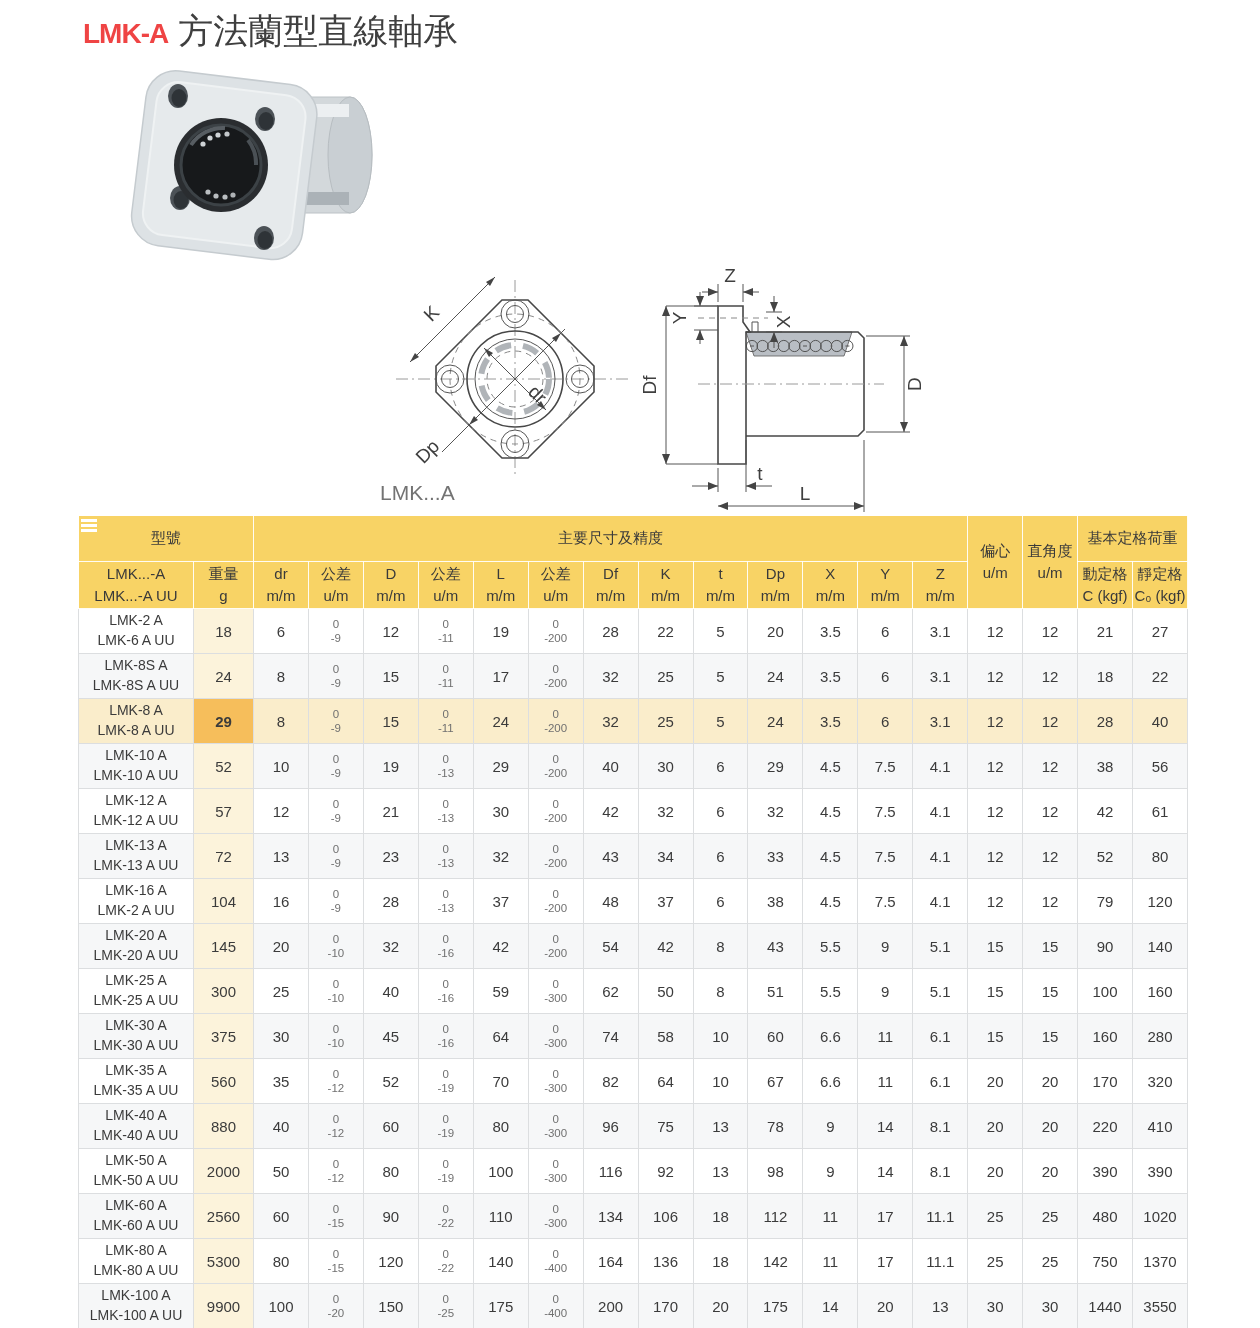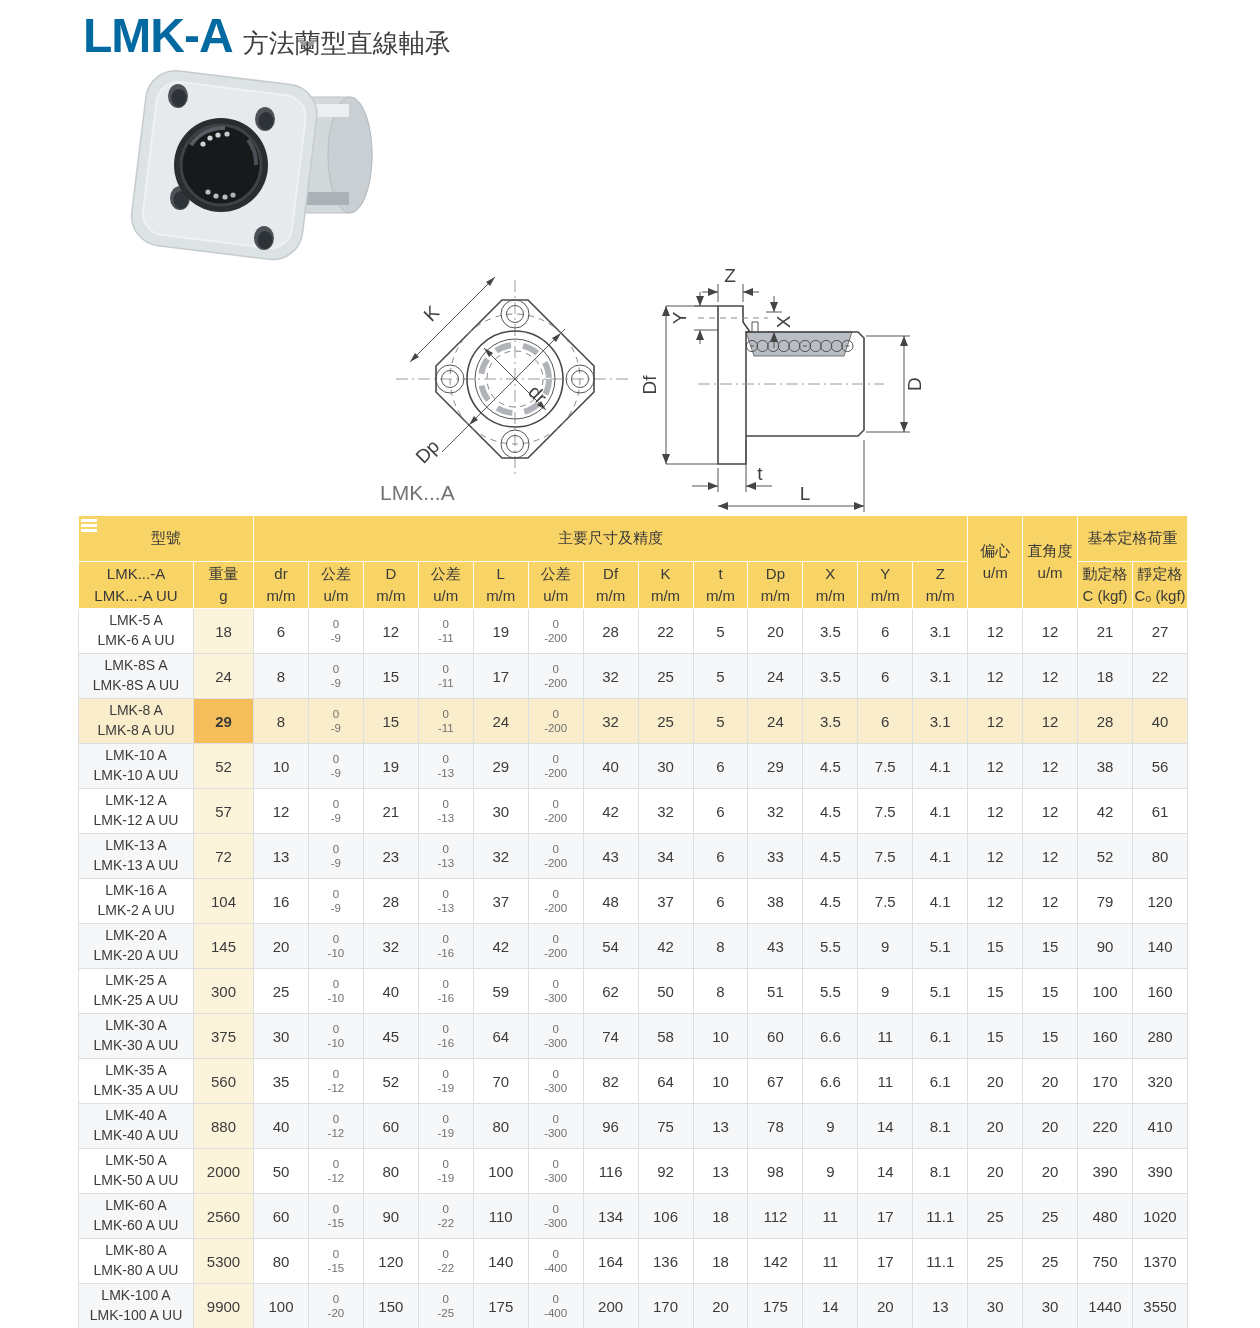--- a/index.html
+++ b/index.html
@@ -1,21 +1,21 @@
 <!DOCTYPE html>
 <html><head>
 <meta charset="utf-8">
 <style>
   * { margin:0; padding:0; box-sizing:border-box; }
   body { background:#fff; font-family:"Liberation Sans","DejaVu Sans",sans-serif; }
   .page { position:relative; width:1260px; height:1328px; background:#fff; overflow:hidden; }
 
   .title { position:absolute; left:83px; top:8px; white-space:nowrap; }
-  .title .code { color:#0369a1; font-size:48px; font-weight:700; letter-spacing:-1px; }
-  .title .zh { color:#3f3f3f; font-size:26px; font-weight:400; margin-left:10px; }
+  .title .code { color:#ef4444; font-size:28px; font-weight:700; letter-spacing:-1px; }
+  .title .zh { color:#3f3f3f; font-size:35px; font-weight:400; margin-left:10px; }
 
   .photo { position:absolute; left:118px; top:52px; }
   .front-view { position:absolute; left:380px; top:274px; }
   .side-view { position:absolute; left:640px; top:266px; }
   .caption { position:absolute; left:380px; top:481px; width:265px; text-align:left;
              font-size:21px; color:#737373; }
 
   .tbl-wrap { position:absolute; left:78px; top:515px; width:1110px; }
   table { border-collapse:collapse; table-layout:fixed; width:1110px; }
   thead th { background:#F8D365; border:1px solid rgba(255,255,255,.92);
@@ -314,21 +314,21 @@
             </th>
             <th>
               <div>靜定格</div>
               <div>C₀ (kgf)</div>
             </th>
           </tr>
       </thead>
       <tbody>
           <tr>
             <td class="model">
-              <div>LMK-5 A</div>
+              <div>LMK-2 A</div>
               <div>LMK-6 A UU</div>
             </td>
             <td class="weight">18</td>
             <td>6</td>
             <td class="tol">
               <div>0</div>
               <div>-9</div>
             </td>
             <td>12</td>
             <td class="tol">

